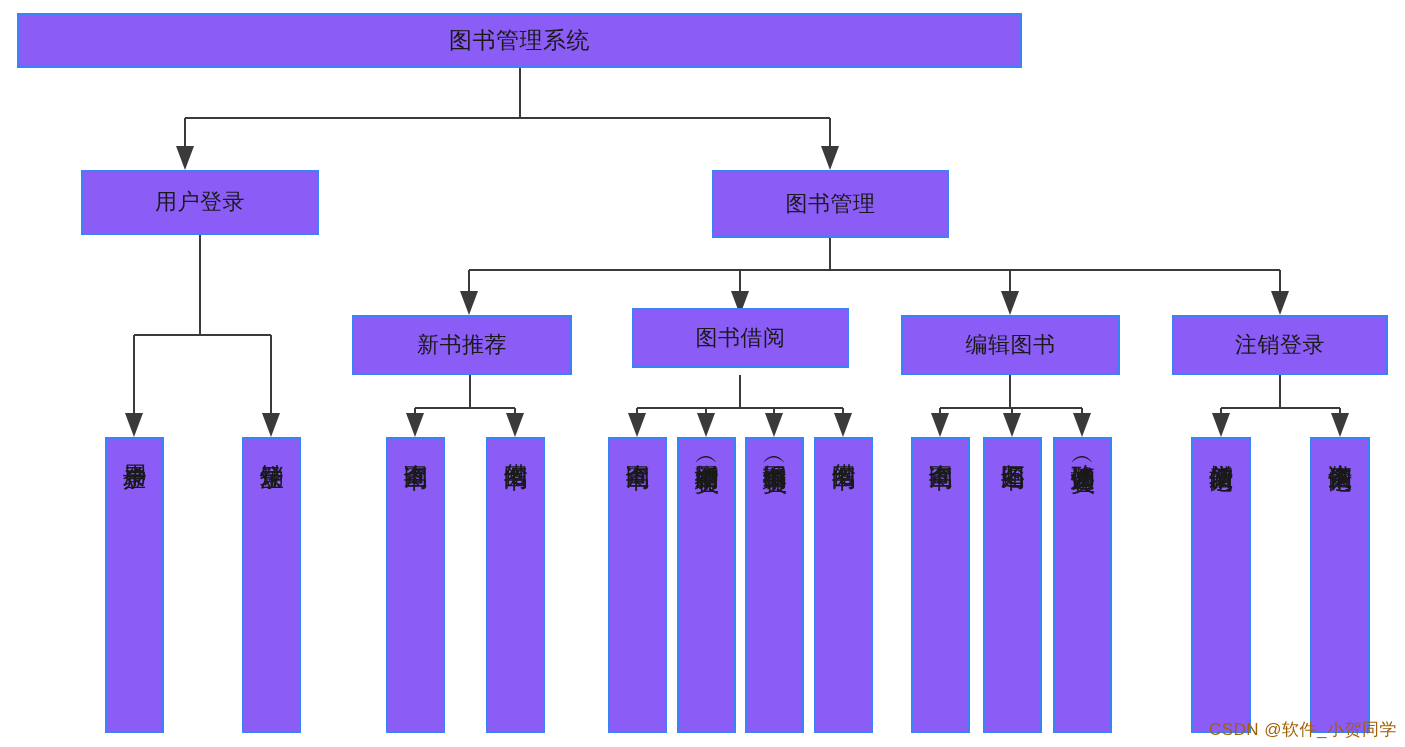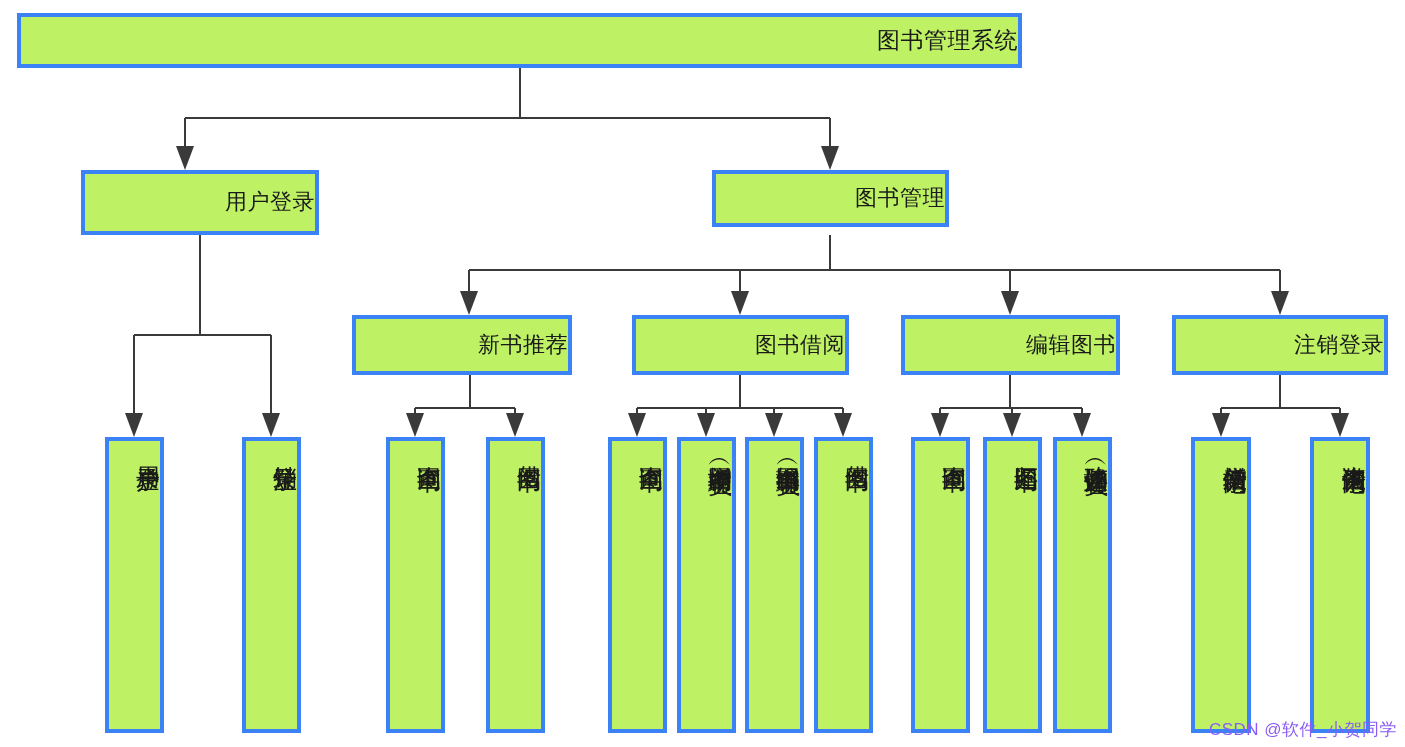--- a/index.html
+++ b/index.html
@@ -23,25 +23,25 @@
     position: absolute;
     left: 0;
     top: 0;
     width: 1405px;
     height: 747px;
     pointer-events: none;
   }
   .node {
     position: absolute;
     box-sizing: border-box;
-    background: #bef264;
-    border: 4px solid #3b82f6;
+    background: #8b5cf6;
+    border: 2px solid #3b82f6;
     display: flex;
     align-items: center;
-    justify-content: flex-end;
+    justify-content: center;
     color: #1a1a1a;
   }
   .node-label {
     display: block;
     text-align: center;
     line-height: 1.12;
     white-space: nowrap;
   }
   .node.horizontal .node-label {
     font-size: 22px;
@@ -60,21 +60,21 @@
     white-space: nowrap;
   }
   .node.root .node-label {
     font-size: 23px;
   }
   #watermark {
     position: absolute;
     right: 8px;
     bottom: 6px;
     font-size: 17px;
-    color: #8b5cf6;
+    color: #a16207;
     letter-spacing: 0.5px;
     white-space: nowrap;
     user-select: none;
   }
 </style>
 </head>
 <body>
 
 <div id="diagram-root">
 
@@ -133,27 +133,27 @@
       <path d="M 1331 413 L 1349 413 L 1340 437 Z" fill="#3a3a3a"></path>
     </svg>
 
   <div id="nodes-layer">
       <div class="node horizontal root" style="left: 17px; top: 13px; width: 1005px; height: 55px;">
         <span class="node-label">图书管理系统</span>
       </div>
       <div class="node horizontal" style="left: 81px; top: 170px; width: 238px; height: 65px;">
         <span class="node-label">用户登录</span>
       </div>
-      <div class="node horizontal" style="left: 712px; top: 170px; width: 237px; height: 57px;">
+      <div class="node horizontal" style="left: 712px; top: 170px; width: 237px; height: 68px;">
         <span class="node-label">图书管理</span>
       </div>
       <div class="node horizontal" style="left: 352px; top: 315px; width: 220px; height: 60px;">
         <span class="node-label">新书推荐</span>
       </div>
-      <div class="node horizontal" style="left: 632px; top: 315px; width: 217px; height: 60px;">
+      <div class="node horizontal" style="left: 632px; top: 308px; width: 217px; height: 60px;">
         <span class="node-label">图书借阅</span>
       </div>
       <div class="node horizontal" style="left: 901px; top: 315px; width: 219px; height: 60px;">
         <span class="node-label">编辑图书</span>
       </div>
       <div class="node horizontal" style="left: 1172px; top: 315px; width: 216px; height: 60px;">
         <span class="node-label">注销登录</span>
       </div>
       <div class="node vertical" style="left: 105px; top: 437px; width: 59px; height: 296px;">
         <span class="node-label">用户登录</span>

